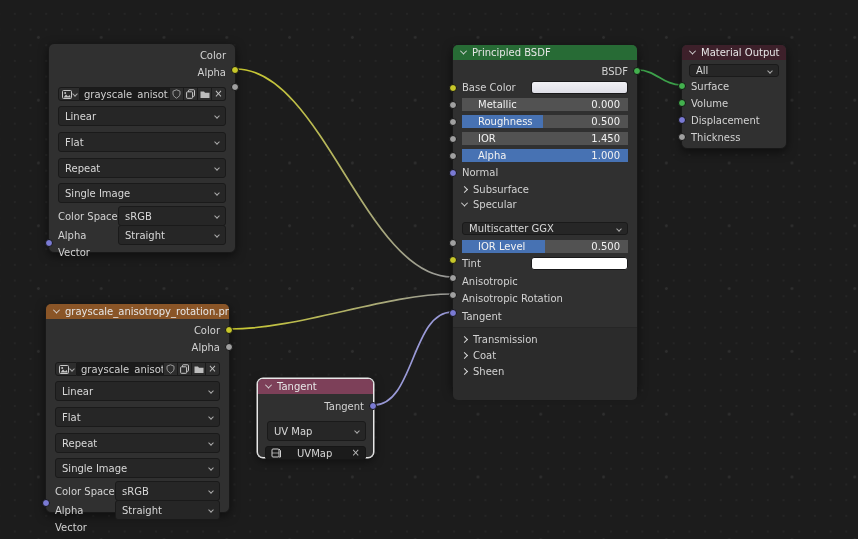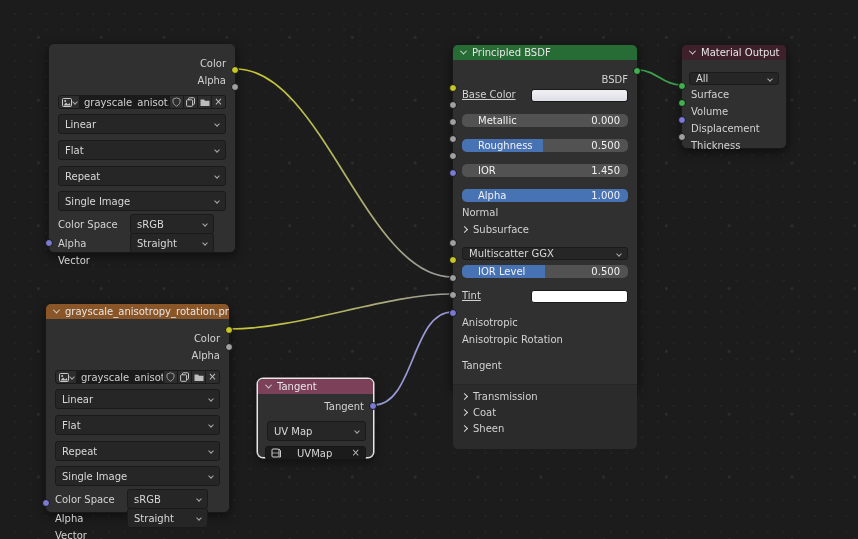--- a/index.html
+++ b/index.html
@@ -64,67 +64,67 @@
   .s-left{ left:-4px; }
   .s-right{ right:-4px; }
 
   .dd{
     height:20px; margin:0 9px; padding:0 6px;
     background:#262626; border:1px solid #1a1a1a; border-radius:3px;
     display:flex; align-items:center; color:#d8d8d8;
   }
   .split{ display:flex; align-items:center; margin:0 9px; height:14px; }
   .split .lbl{ width:60px; flex:none; }
-  .split .dd{ flex:1; margin:12px; }
+  .split .dd{ flex:1; margin:0; }
 
   .imgrow{ display:flex; align-items:center; margin:0 9px; height:14px; }
   .icon-btn{
     width:22px; height:14px; background:#2d2d2d; border:1px solid #1a1a1a;
     border-radius:3px 0 0 3px; display:flex; align-items:center; justify-content:center; gap:1px;
   }
   .name-field{
     flex:1; height:14px; background:#1b1b1b; border:1px solid #1a1a1a; border-left:none;
     color:#cfcfcf; display:flex; align-items:center; padding:0 4px;
     white-space:nowrap; overflow:hidden;
   }
   .mini-btn{
     width:14px; height:14px; background:#2d2d2d; border:1px solid #1a1a1a; border-left:none;
     display:flex; align-items:center; justify-content:center; color:#c0c0c0;
   }
   .mini-btn:last-child{ border-radius:0 3px 3px 0; }
   .mini-btn .x{ font-size:10px; line-height:1; color:#c4c4c4; }
 
   .slider{
-    position:relative; height:13px; margin:0 9px; border-radius:5px;
+    position:relative; height:13px; margin:0 9px; border-radius:0;
     background:#525252; overflow:hidden; display:flex; align-items:center;
     color:#f2f2f2;
   }
   .slider .fill{ position:absolute; left:0; top:0; bottom:0; background:#4772b3; }
   .slider .sl-lbl{ position:relative; margin-left:16px; z-index:2; }
   .slider .sl-val{ position:relative; margin-left:auto; margin-right:8px; z-index:2; }
 
-  .swrow{ display:flex; margin:0 9px; height:13px;text-decoration:underline; }
+  .swrow{ display:flex; align-items:center; margin:0 9px; height:13px; }
   .swrow .lbl{ flex:none; }
   .swatch{ margin-left:auto; width:97px; height:13px; border-radius:3px; border:1px solid #19191a; }
   .swatch.basecolor{ background:linear-gradient(#f0f0f4,#dfdfe7); }
   .swatch.tint{ background:#ffffff; }
 
   .panelrow{ display:flex; align-items:center; gap:6px; padding:0 9px; height:14px; color:#d2d2d2; }
-  .subpanel{ background:#2b2b2b; border-top:1px solid #262626; border-radius:0 0 5px 5px; padding-top:4px; padding-bottom:14px; }
+  .subpanel{ background:#2b2b2b; border-top:1px solid #262626; border-radius:0 0 5px 5px; padding-top:4px; padding-bottom:22px; }
   .subpanel .panelrow{ margin-top:2px; }
 
   .uvrow{
     display:flex; align-items:center; gap:16px; margin:0 7px; height:14px;
     background:#1b1b1b; border:1px solid #161616; border-radius:3px; padding:0 5px;
     color:#d6d6d6;
   }
   .uvrow .x{ margin-left:auto; color:#b9b9b9; font-size:10px; line-height:1; }
 
   
-  .mt3{ margin-top:3px; } .mt4{ margin-top:12px; } .mt5{ margin-top:5px; }
+  .mt3{ margin-top:3px; } .mt4{ margin-top:4px; } .mt5{ margin-top:5px; }
   .mt6{ margin-top:6px; } .mt7{ margin-top:11px;gap:14px; } .mt8{ margin-top:8px; }
   .mt1{ margin-top:1px; } .mt2{ margin-top:2px; }
 </style>
 </head>
 <body>
 
 <div class="canvas">
 
   <svg class="links">
     <defs>
@@ -365,20 +365,24 @@
     </div>
 
     <div class="row mt3">
         <span class="lbl">Normal</span>
       </div>
 
     <div class="panelrow mt3">
       <span class="chev-r"></span>
       <span>Subsurface</span>
     </div>
+    <div class="panelrow mt1">
+      <span class="chev-d"></span>
+      <span>Specular</span>
+    </div>
 
     <div class="dd mt7" style="height:13px">
       <span>Multiscatter GGX</span>
       <span class="dd-chev"></span>
     </div>
 
     <div class="slider mt5">
       <span class="fill" style="width: 50%;"></span>
       <span class="sl-lbl">IOR Level</span>
       <span class="sl-val">0.500</span>

